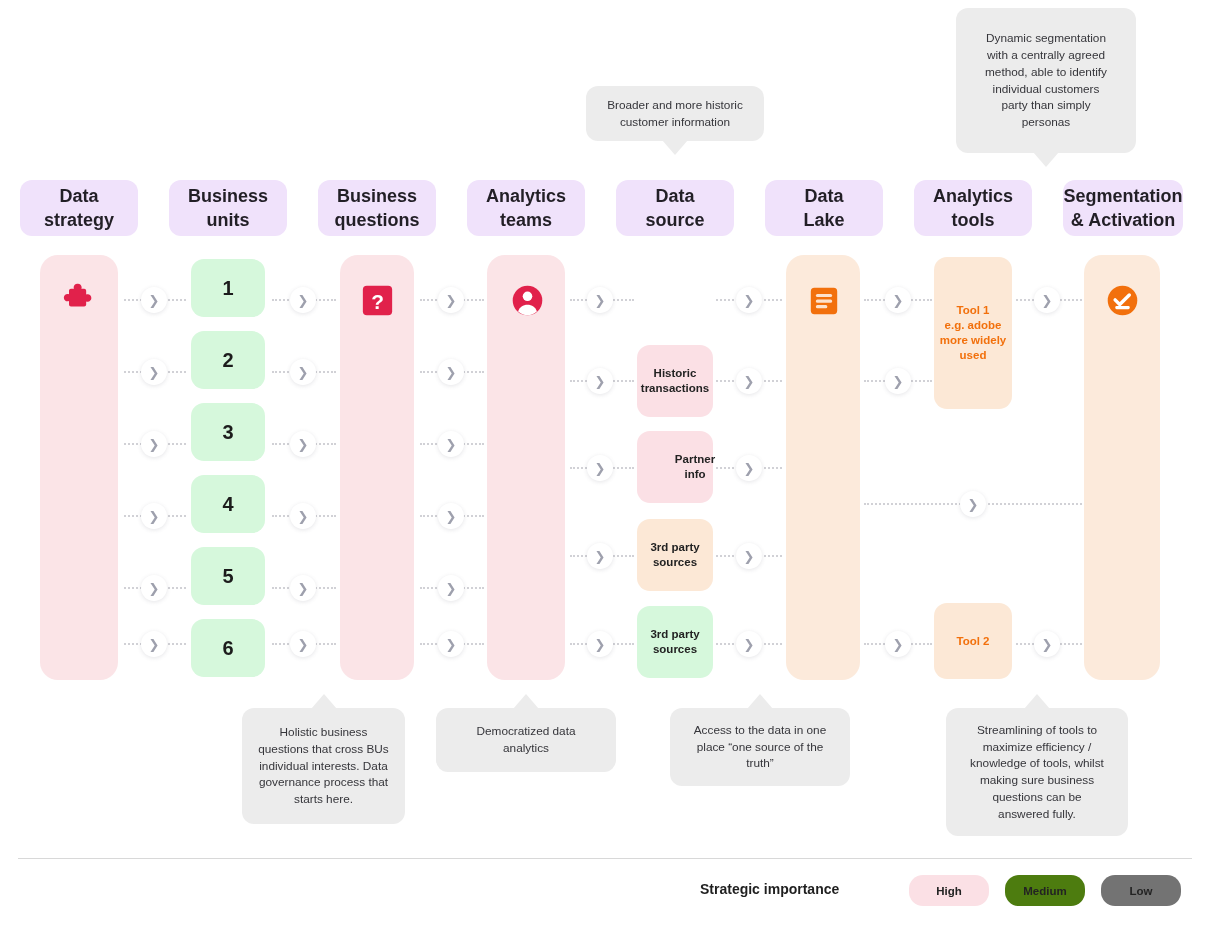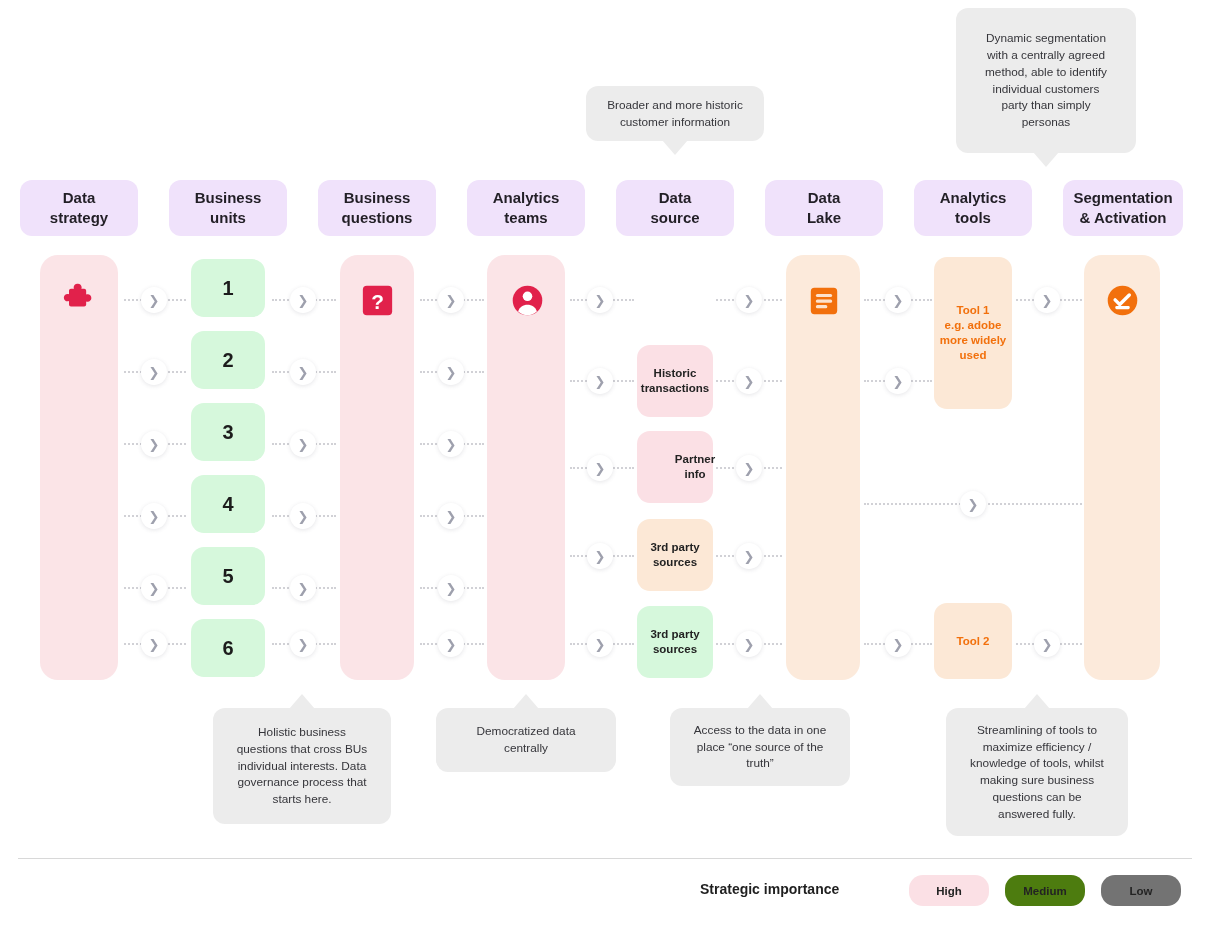--- a/index.html
+++ b/index.html
@@ -13,21 +13,21 @@
   #stage { position: relative; width: 1210px; height: 932px; }
 
   
   .col-header {
     position: absolute;
     height: 56px;
     border-radius: 12px;
     background: #f0e2fb;
     display: flex; align-items: center; justify-content: center;
     text-align: center;
-    font-size: 15px; font-weight: 700; line-height: 1.35;
+    font-size: 18px; font-weight: 700; line-height: 1.35;
     color: #221f26;
     white-space: pre-line;
   }
 
   
   .lane-bar {
     position: absolute;
     border-radius: 18px;
   }
   .lane-high  { background: #fbe4e7; }
@@ -291,32 +291,32 @@
   <div class="callout below" style="left:956px; top:8px; width:180px; height:145px;">
     <span>Dynamic segmentation
 with a centrally agreed
 method, able to identify
 individual customers
 party than simply
 personas</span>
     <span class="tail"></span>
   </div>
 
-  <div class="callout above" style="left:213px; top:708px; width:178px; height:116px;">
+  <div class="callout above" style="left:242px; top:708px; width:163px; height:116px;">
     <span>Holistic business
 questions that cross BUs
 individual interests. Data
 governance process that
 starts here.</span>
     <span class="tail"></span>
   </div>
 
   <div class="callout above" style="left:436px; top:708px; width:180px; height:64px;">
     <span>Democratized data
-centrally</span>
+analytics</span>
     <span class="tail"></span>
   </div>
 
   <div class="callout above" style="left:670px; top:708px; width:180px; height:78px;">
     <span>Access to the data in one
 place “one source of the
 truth”</span>
     <span class="tail"></span>
   </div>
 

